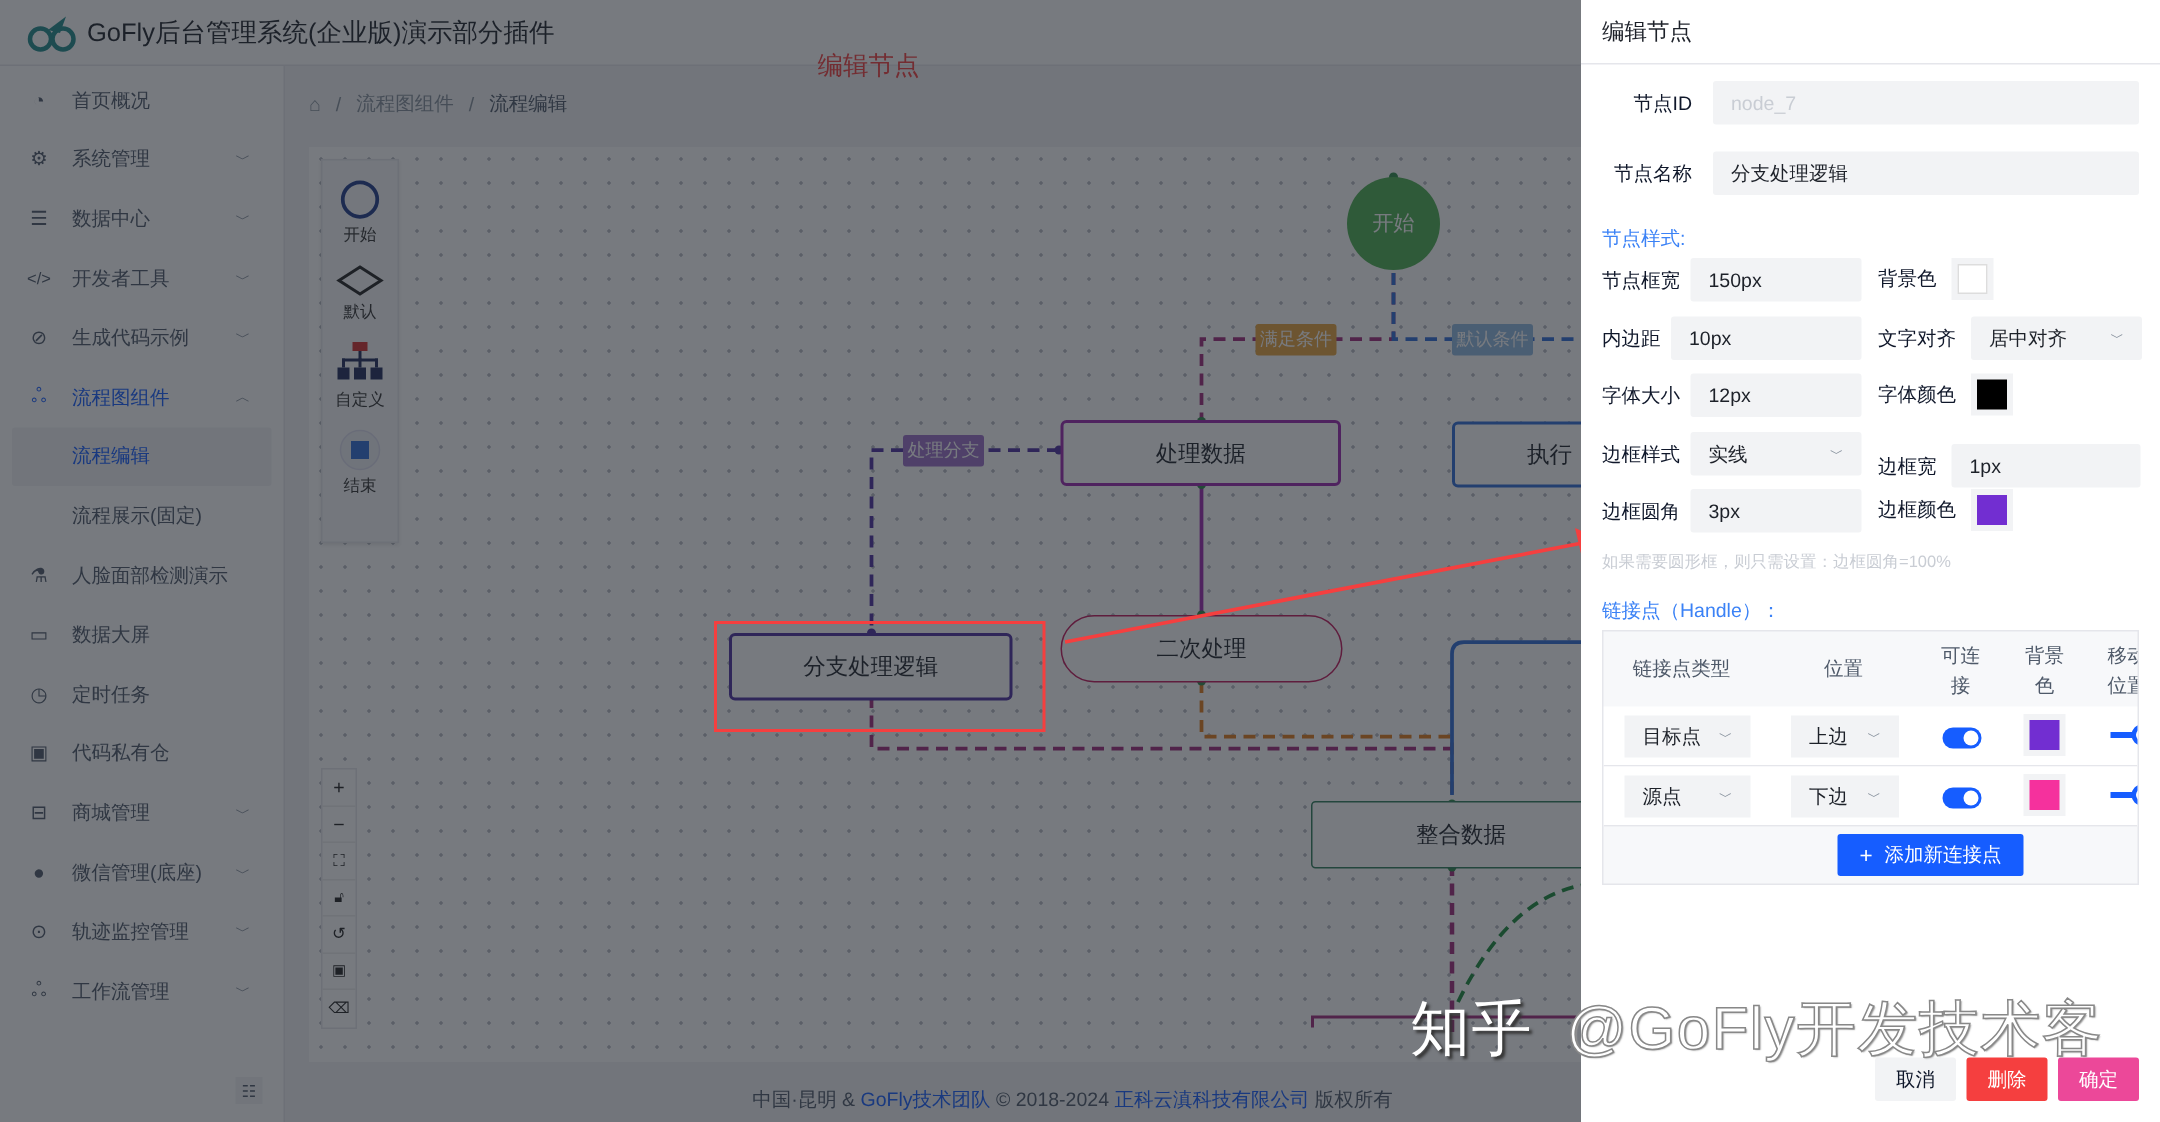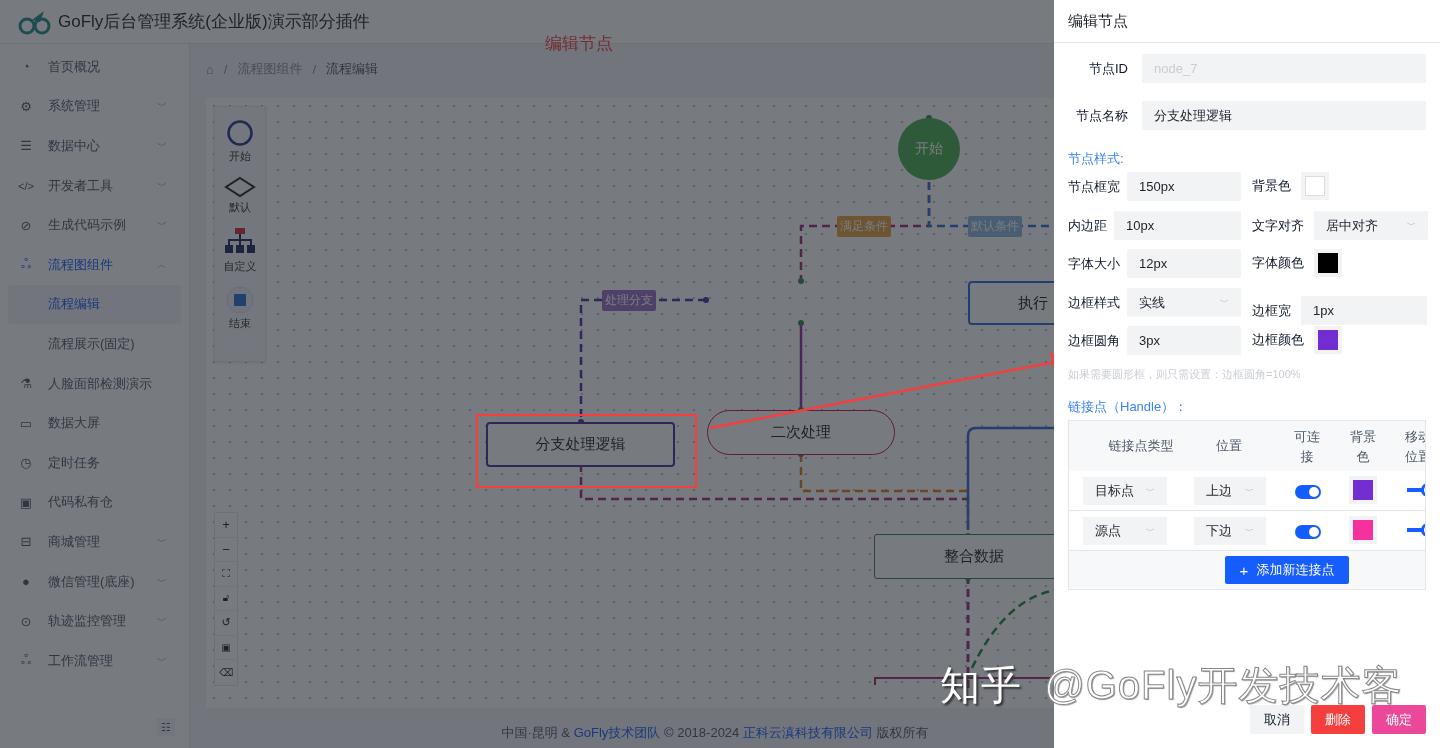--- a/index.html
+++ b/index.html
@@ -181,20 +181,23 @@
         <circle cx="375" cy="366" r="3" fill="#a0287a"></circle>
         <circle cx="595" cy="312" r="3" fill="#2d8a4a"></circle>
         <circle cx="595" cy="356" r="3" fill="#2d8a4a"></circle>
         <circle cx="762" cy="438" r="3" fill="#2d8a4a"></circle>
         <circle cx="762" cy="480" r="3" fill="#2d8a4a"></circle>
       </svg>
 
       <div class="node" style="left:692px;top:20px;width:62px;height:62px;border-radius:50%;background:#4caf50;color:#fff;font-size:14px">
         <span>开始</span>
       </div>
+      <div class="node" style="left:501px;top:182px;width:187px;height:44px;border:2px solid #9c27b0;border-radius:4px">
+        <span>处理数据</span>
+      </div>
       <div class="node" style="left:762px;top:183px;width:120px;height:44px;border:2px solid #2f6bd6;border-radius:4px;justify-content:flex-start;padding-left:48px">
         <span>执行</span>
       </div>
       <div class="node" style="left:280px;top:324px;width:189px;height:45px;border:2px solid #4b2fa0;border-radius:4px">
         <span>分支处理逻辑</span>
       </div>
       <div class="node" style="left:501px;top:312px;width:188px;height:45px;border:1px solid #c2185b;border-radius:23px">
         <span>二次处理</span>
       </div>
       <div class="node" style="left:668px;top:436px;width:200px;height:45px;border:1px solid #2e7d5b;border-radius:3px">
@@ -357,21 +360,21 @@
       <span class="flabel">边框颜色</span>
       <div class="swatch" style="margin-left:10px">
           <span style="background:#722ed1"></span>
         </div>
     </div>
 
     <div class="hint">如果需要圆形框，则只需设置：边框圆角=100%</div>
     <div class="sec" style="top:398px">链接点（Handle）：</div>
 
     <div class="htable">
-      <div class="th" style="left:24px;top:15px;width:96px">链接点类型</div>
+      <div class="th" style="left:4px;top:15px;width:96px">链接点类型</div>
       <div class="th" style="left:130px;top:15px;width:60px">位置</div>
       <div class="th" style="left:224px;top:6px;width:28px">可连接</div>
       <div class="th" style="left:280px;top:6px;width:28px">背景色</div>
       <div class="th" style="left:336px;top:6px;width:28px;text-align:left">移动位置</div>
 
       <div class="hrow" style="top:50px;height:40px">
         <div class="sel" style="left:14px;top:6px;width:84px">
             <span>目标点</span>
             <span class="dd">﹀</span>
           </div>

